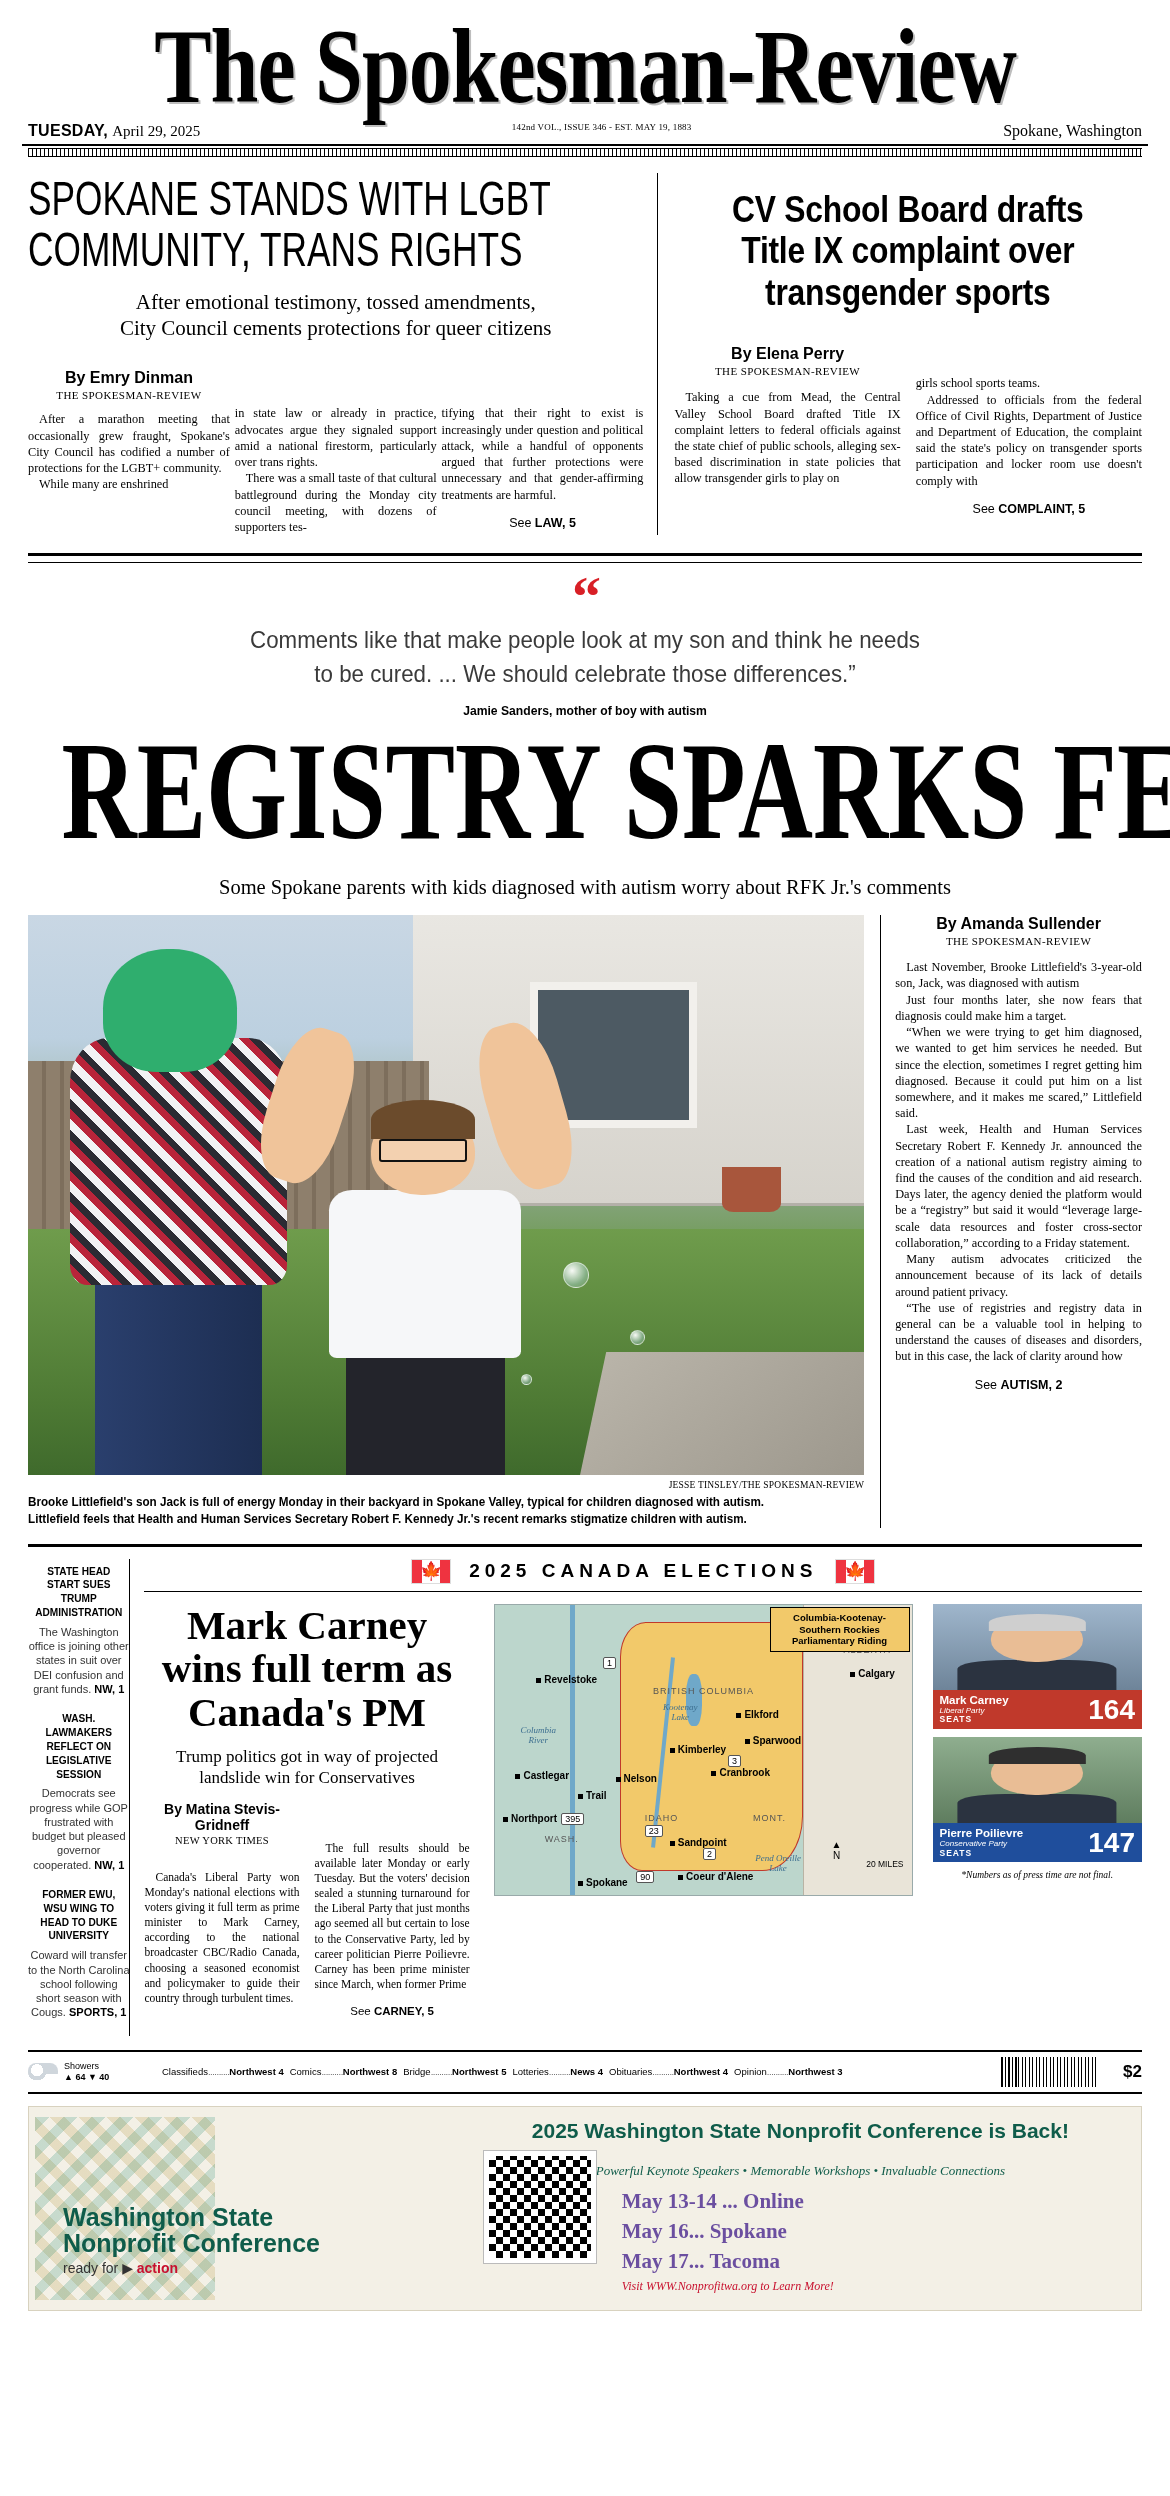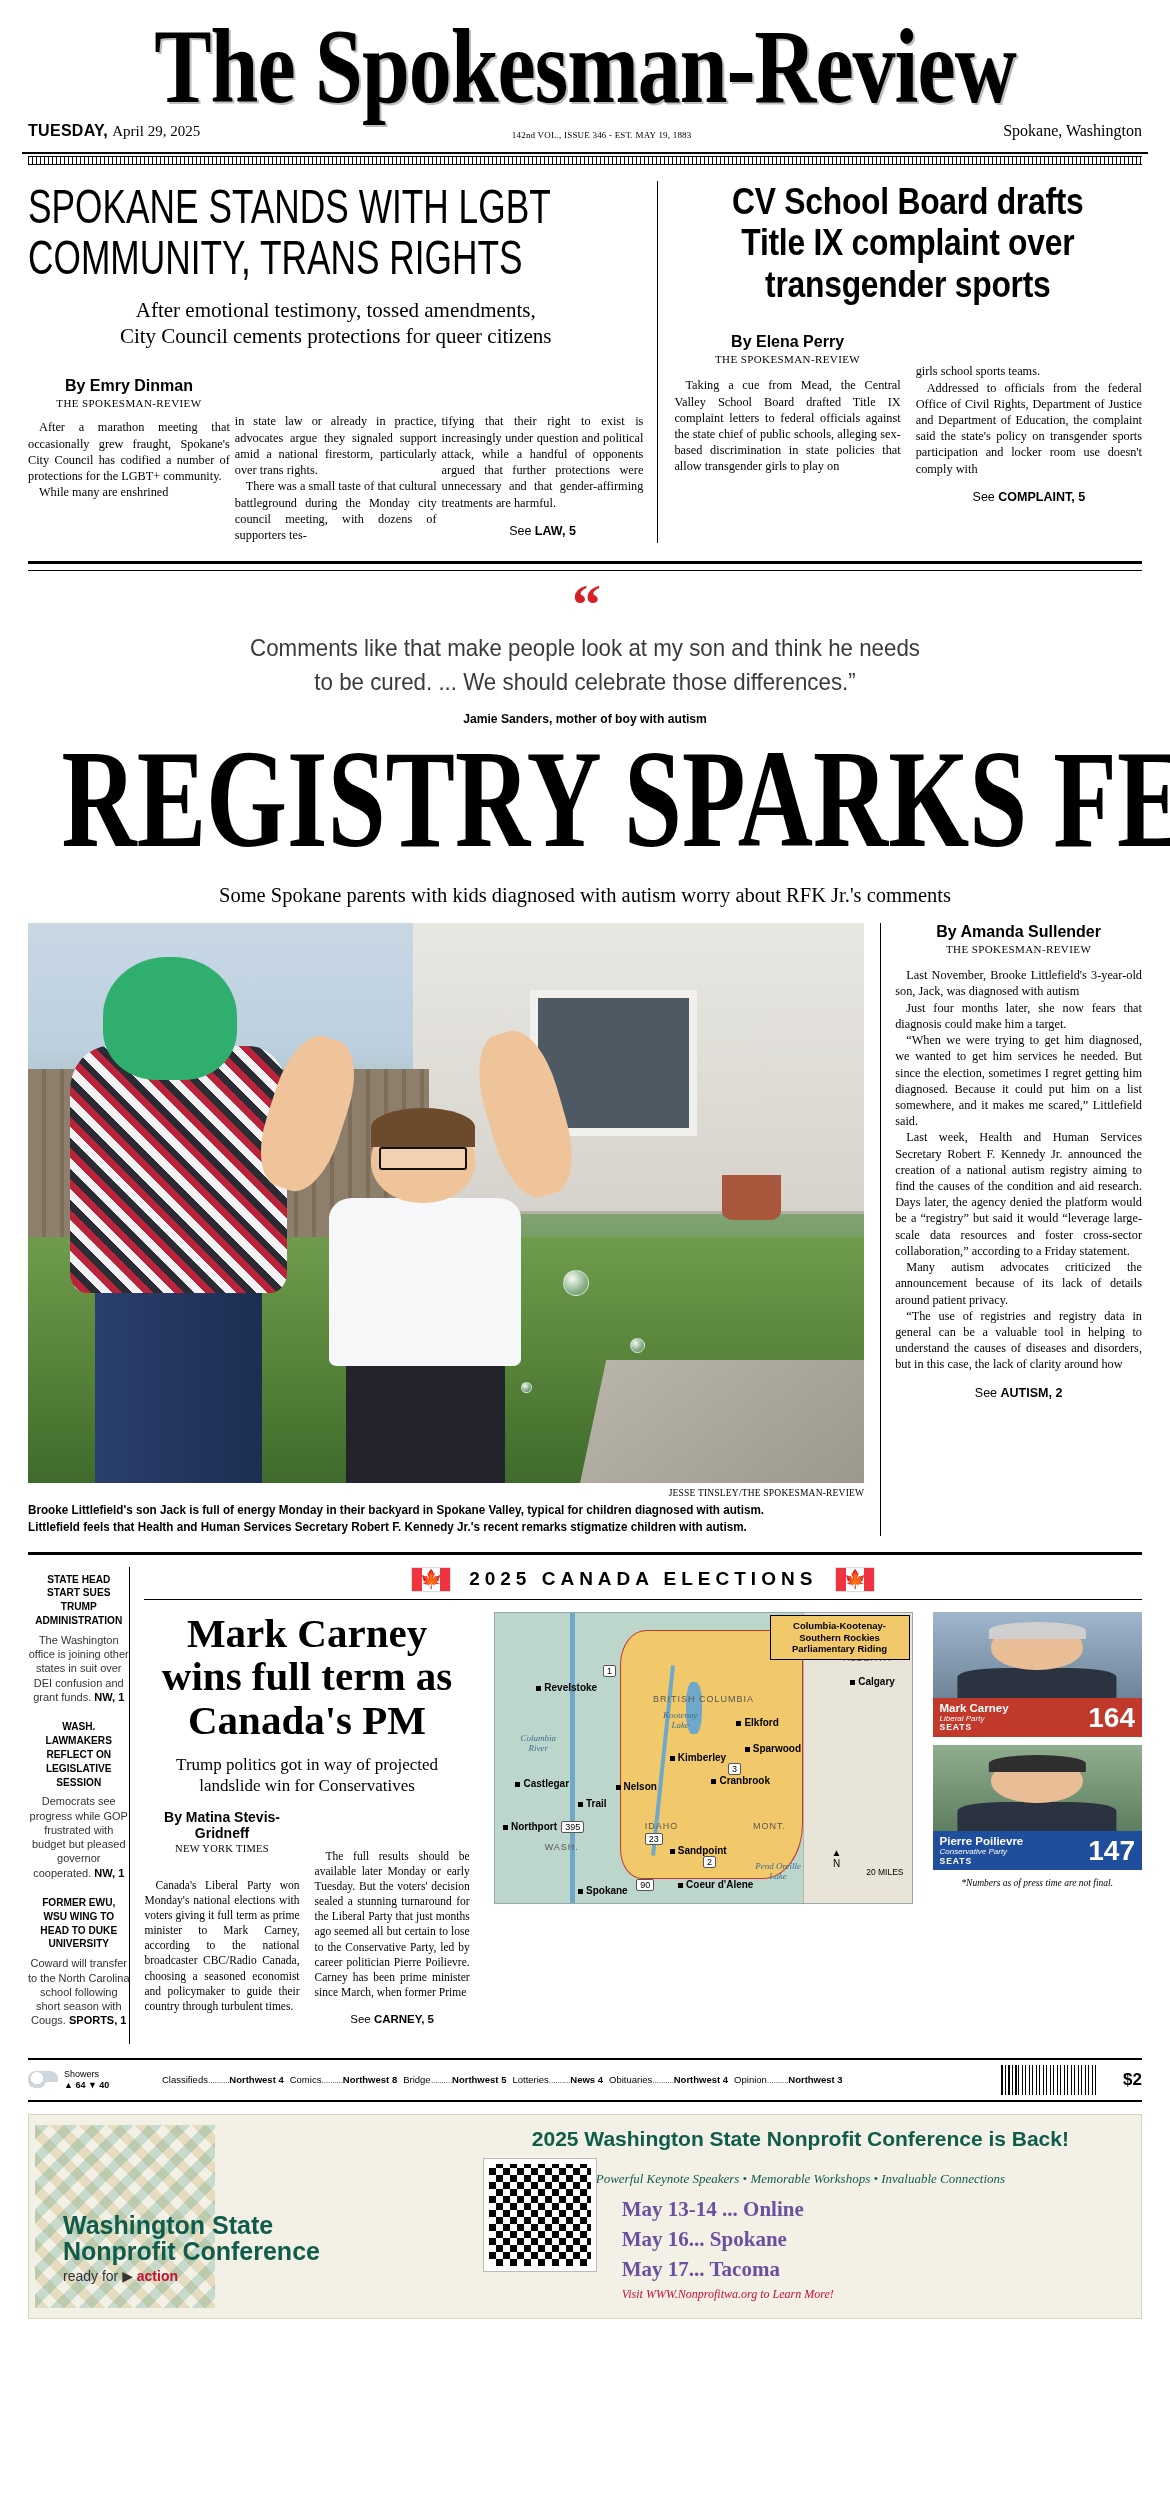--- a/index.html
+++ b/index.html
@@ -27,22 +27,22 @@
     font-size:86px;
     letter-spacing:-1px;
     white-space:nowrap;
     text-shadow:2px 2px 0 #bdbdbd;
     transform:scaleY(1.22);
     transform-origin:center top;
     display:block;
     margin-bottom:16px;
   }
   .dateline {
-    display:flex; align-items:flex-end; justify-content:space-between;
-    margin-top:22px; padding:0 6px 12px 6px;
+    display:flex; justify-content:space-between;
+    margin-top:22px; padding:0 6px 4px 6px;
     border-bottom:2px solid #000;
   }
   .dateline-left { font-size:15px; font-family:"Liberation Sans", sans-serif; }
   .dateline-left b { font-size:16px; font-weight:bold; letter-spacing:.3px;}
   .dateline-left span.dl-date { font-family:"Liberation Serif", serif; font-size:15px;}
   .dateline-mid { font-size:9px; letter-spacing:.2px; font-family:"Liberation Serif", serif; }
   .dateline-right { font-size:16px; font-family:"Liberation Serif", serif; }
   .rulepattern {
     height:9px; margin:2px 6px 0 6px;
     background:repeating-linear-gradient(90deg,#000 0 1px,#fff 1px 4px);
@@ -85,21 +85,21 @@
     font-family:"Liberation Serif", serif;
     hyphens:auto;
   }
   .jump {
     text-align:center; font-family:"Liberation Sans", sans-serif;
     font-size:12.5px; margin-top:13px;
   }
   .jump b { font-weight:bold; }
 
   .ts-right h1 {
-    margin:0; font-size:37px; text-align:center;
+    margin:16px; font-size:37px; text-align:center;
     font-family:"Liberation Sans", sans-serif; font-weight:bold;
     line-height:1.12; letter-spacing:-.3px;
   }
   .ts-right h1 span { display:block; transform:scaleX(0.86); }
 
   .thickrule { border-top:3px solid #000; margin:18px 6px 0 6px; }
   .thinrule  { border-top:1px solid #000; margin:6px 6px 0 6px; }
 
   
   .pullquote { text-align:center; margin-top:18px; padding:0 90px; }

